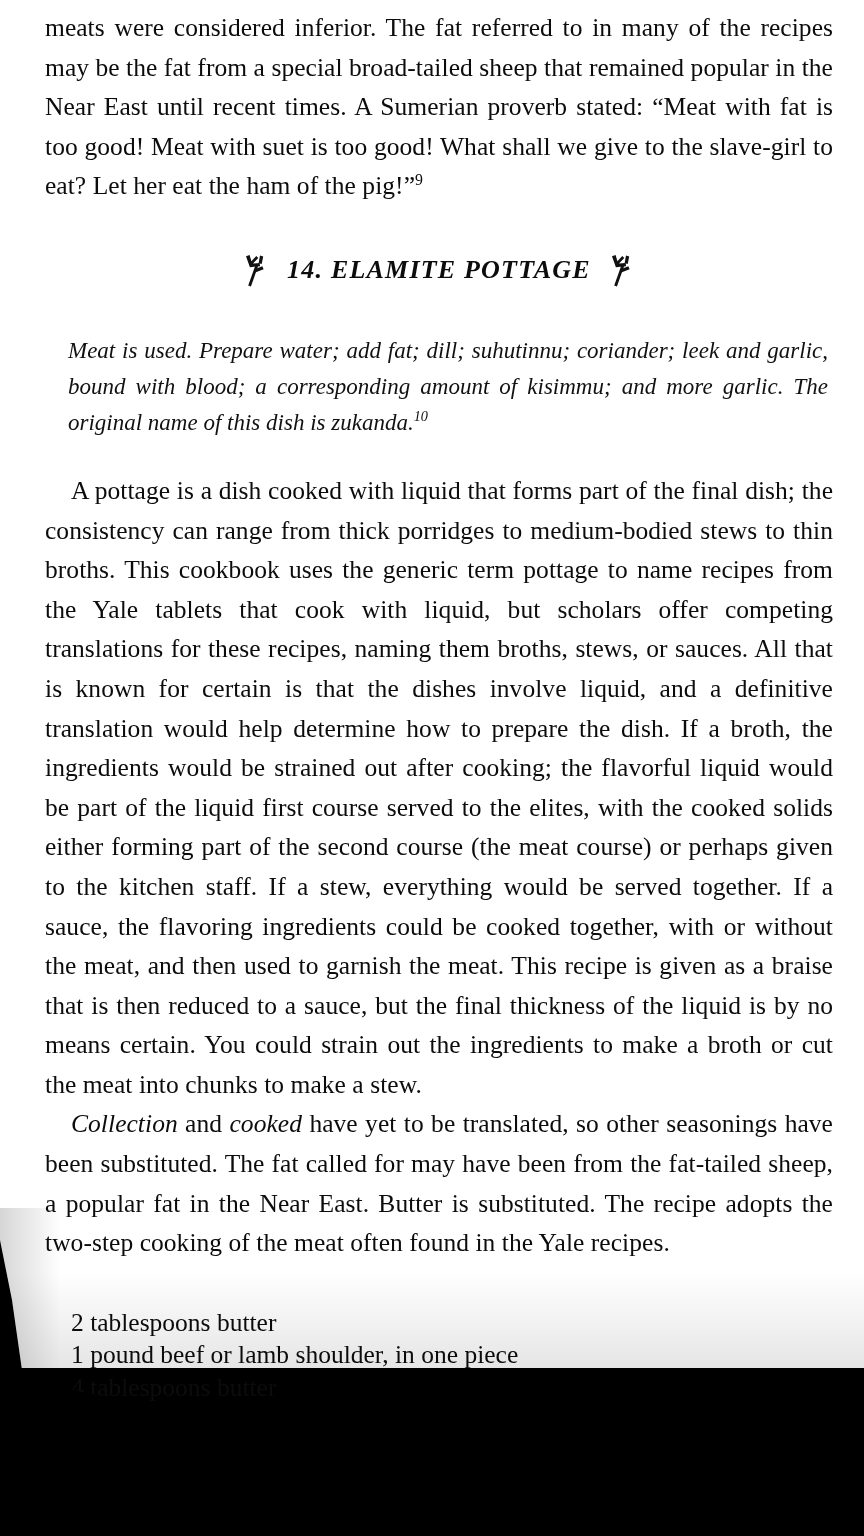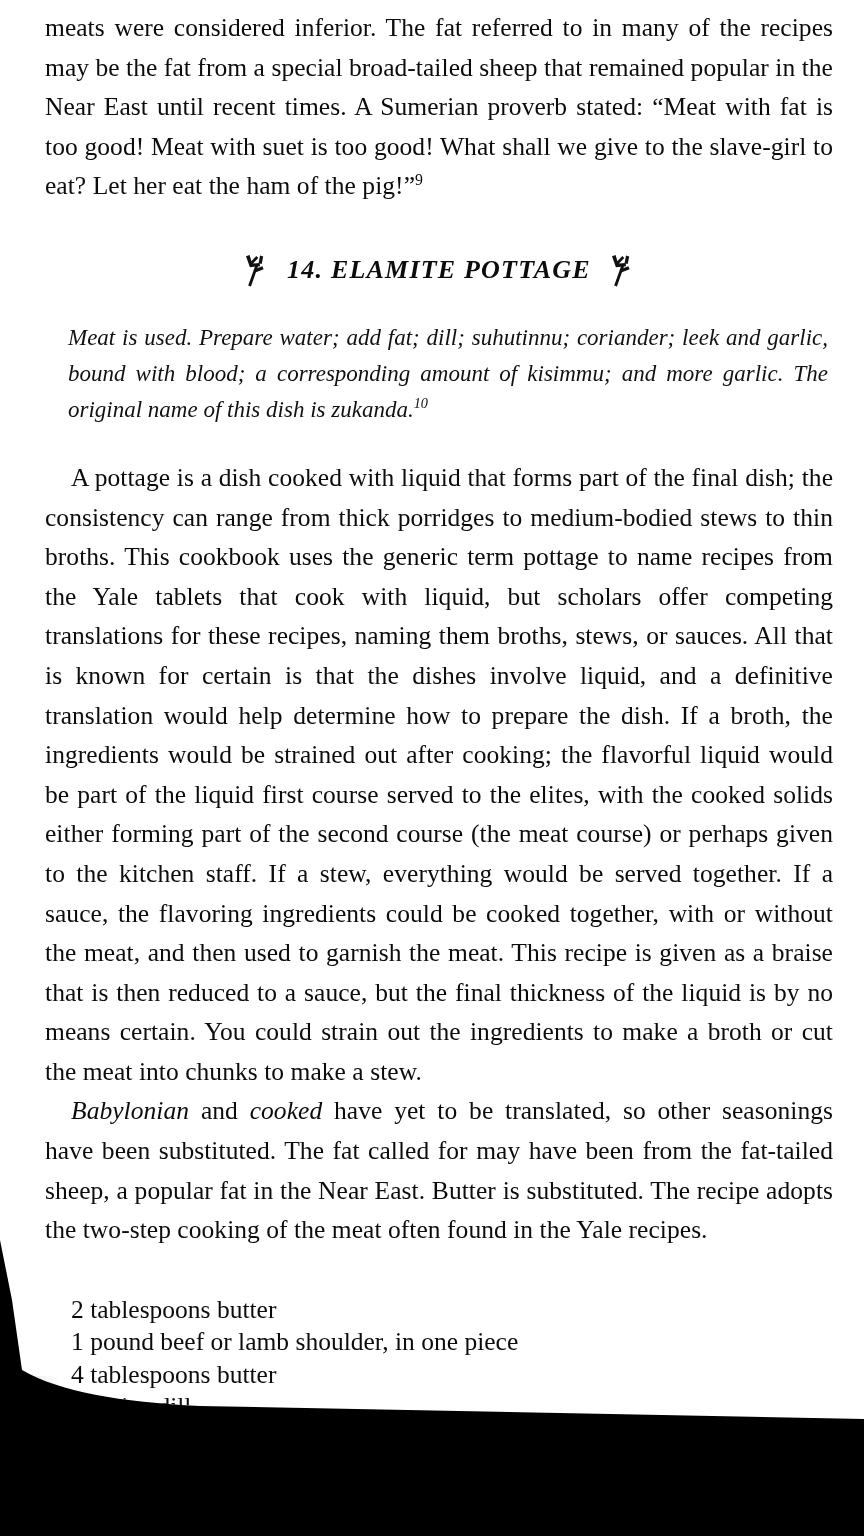--- a/index.html
+++ b/index.html
@@ -14,21 +14,21 @@
     overflow: hidden;
     font-family: "Liberation Serif", "DejaVu Serif", serif;
   }
 
   
   .page {
     position: absolute;
     left: 0;
     top: 0;
     width: 864px;
-    height: 1536px;
+    height: 1368px;
     background: #ffffff;
     
     -webkit-clip-path: path("M0,0 L864,0 L864,1419 L200,1406 C120,1402 60,1392 22,1370 L12,1300 L0,1240 Z");
     clip-path: path("M0,0 L864,0 L864,1419 L200,1406 C120,1402 60,1392 22,1370 L12,1300 L0,1240 Z");
   }
 
   
   .page-edge-shade {
     position: absolute;
     left: 0;
@@ -80,21 +80,21 @@
     display: inline-block;
     width: 26px;
     height: 34px;
     position: relative;
     top: 1px;
   }
   .cuneiform svg { display: block; }
 
   
   .translation {
-    margin: 33px 0 0 23px;
+    margin: 46px 0 0 23px;
     width: 760px;
     font-style: italic;
     font-size: 23px;
     line-height: 36px;
     color: #111;
     text-align: justify;
     text-align-last: left;
   }
 
   .gap-after-translation { height: 30px; }
@@ -152,21 +152,21 @@
       </span>
     </h2>
 
     <p class="translation"><span>Meat is used. Prepare water; add fat; dill; suhutinnu; coriander; leek and garlic, bound with blood; a corresponding amount of kisimmu; and more garlic. The original name of this dish is zukanda.</span><sup>10</sup></p>
 
     <div class="gap-after-translation"></div>
 
 
     <p class="body indent">A pottage is a dish cooked with liquid that forms part of the final dish; the consistency can range from thick porridges to medium-bodied stews to thin broths. This cookbook uses the generic term pottage to name recipes from the Yale tablets that cook with liquid, but scholars offer competing translations for these recipes, naming them broths, stews, or sauces. All that is known for certain is that the dishes involve liquid, and a definitive translation would help determine how to prepare the dish. If a broth, the ingredients would be strained out after cooking; the flavorful liquid would be part of the liquid first course served to the elites, with the cooked solids either forming part of the second course (the meat course) or perhaps given to the kitchen staff. If a stew, everything would be served together. If a sauce, the flavoring ingredients could be cooked together, with or without the meat, and then used to garnish the meat. This recipe is given as a braise that is then reduced to a sauce, but the final thickness of the liquid is by no means certain. You could strain out the ingredients to make a broth or cut the meat into chunks to make a stew.</p>
 
-    <p class="body indent"><span class="it">Babylonian</span><span> and </span><span class="it">cooked</span><span> have yet to be translated, so other seasonings have been substituted. The fat called for may have been from the fat-tailed sheep, a popular fat in the Near East. Butter is substituted. The recipe adopts the two-step cooking of the meat often found in the Yale recipes.</span></p>
+    <p class="body indent"><span class="it">Collection</span><span> and </span><span class="it">cooked</span><span> have yet to be translated, so other seasonings have been substituted. The fat called for may have been from the fat-tailed sheep, a popular fat in the Near East. Butter is substituted. The recipe adopts the two-step cooking of the meat often found in the Yale recipes.</span></p>
 
     <ul class="ingredients">
       <li>2 tablespoons butter</li>
       <li>1 pound beef or lamb shoulder, in one piece</li>
       <li>4 tablespoons butter</li>
       <li>2 sprigs dill</li>
 
     </ul>
 
   </div>

